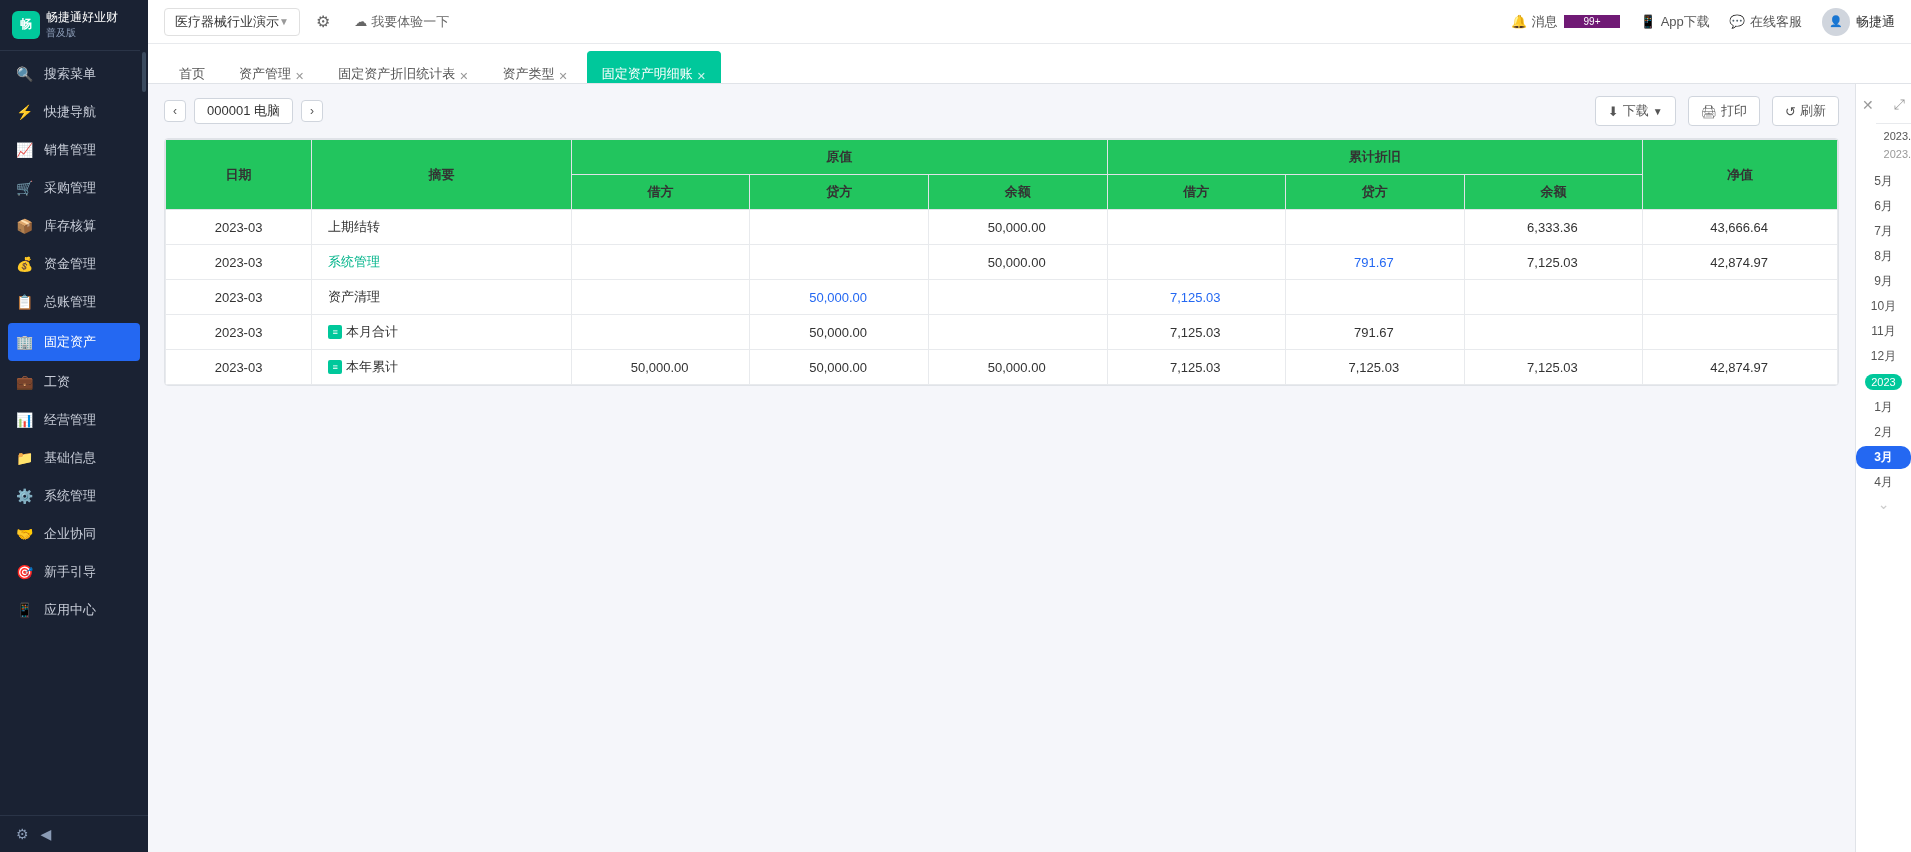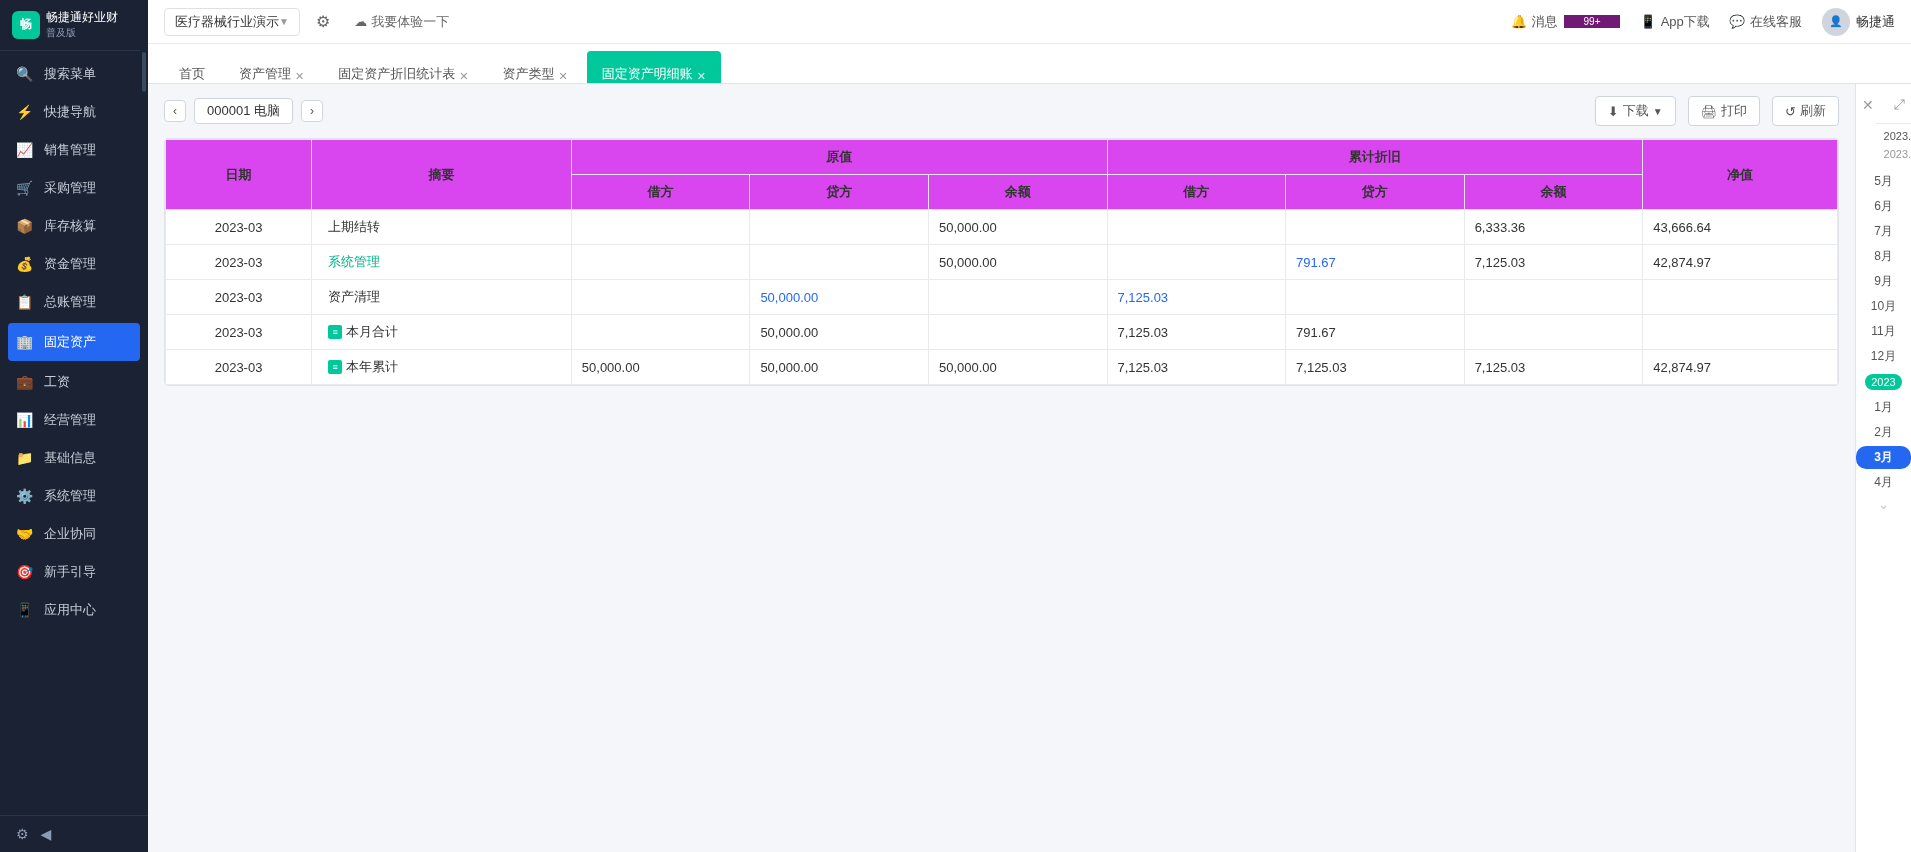--- a/index.html
+++ b/index.html
@@ -171,38 +171,38 @@
       border-radius: 4px;
       border: 1px solid #e0e3e8;
       overflow: auto;
     }
     table {
       width: 100%;
       border-collapse: collapse;
       font-size: 13px;
     }
     thead tr th {
-      background: #d946ef;
+      background: #22c55e;
       text-align: center;
       padding: 8px 10px;
       border: 1px solid #e0e3e8;
       color: #333;
       font-weight: 600;
       white-space: nowrap;
     }
     tbody tr td {
       text-align: center;
       padding: 8px 10px;
       border: 1px solid #e8eaed;
       color: #333;
       white-space: nowrap;
     }
     .td-date { text-align: center; }
     .td-desc { text-align: left; padding-left: 16px; }
-    .td-num { text-align: left; padding-right: 12px; }
+    .td-num { text-align: center; padding-right: 12px; }
     .amount-link { color: #2468f2; cursor: pointer; }
     .total-badge {
       display: inline-flex; align-items: center; gap: 4px;
       color: #333;
     }
     .total-icon {
       width: 14px; height: 14px; background: #00c89b; border-radius: 2px;
       display: inline-flex; align-items: center; justify-content: center;
       font-size: 9px; color: white;
     }

